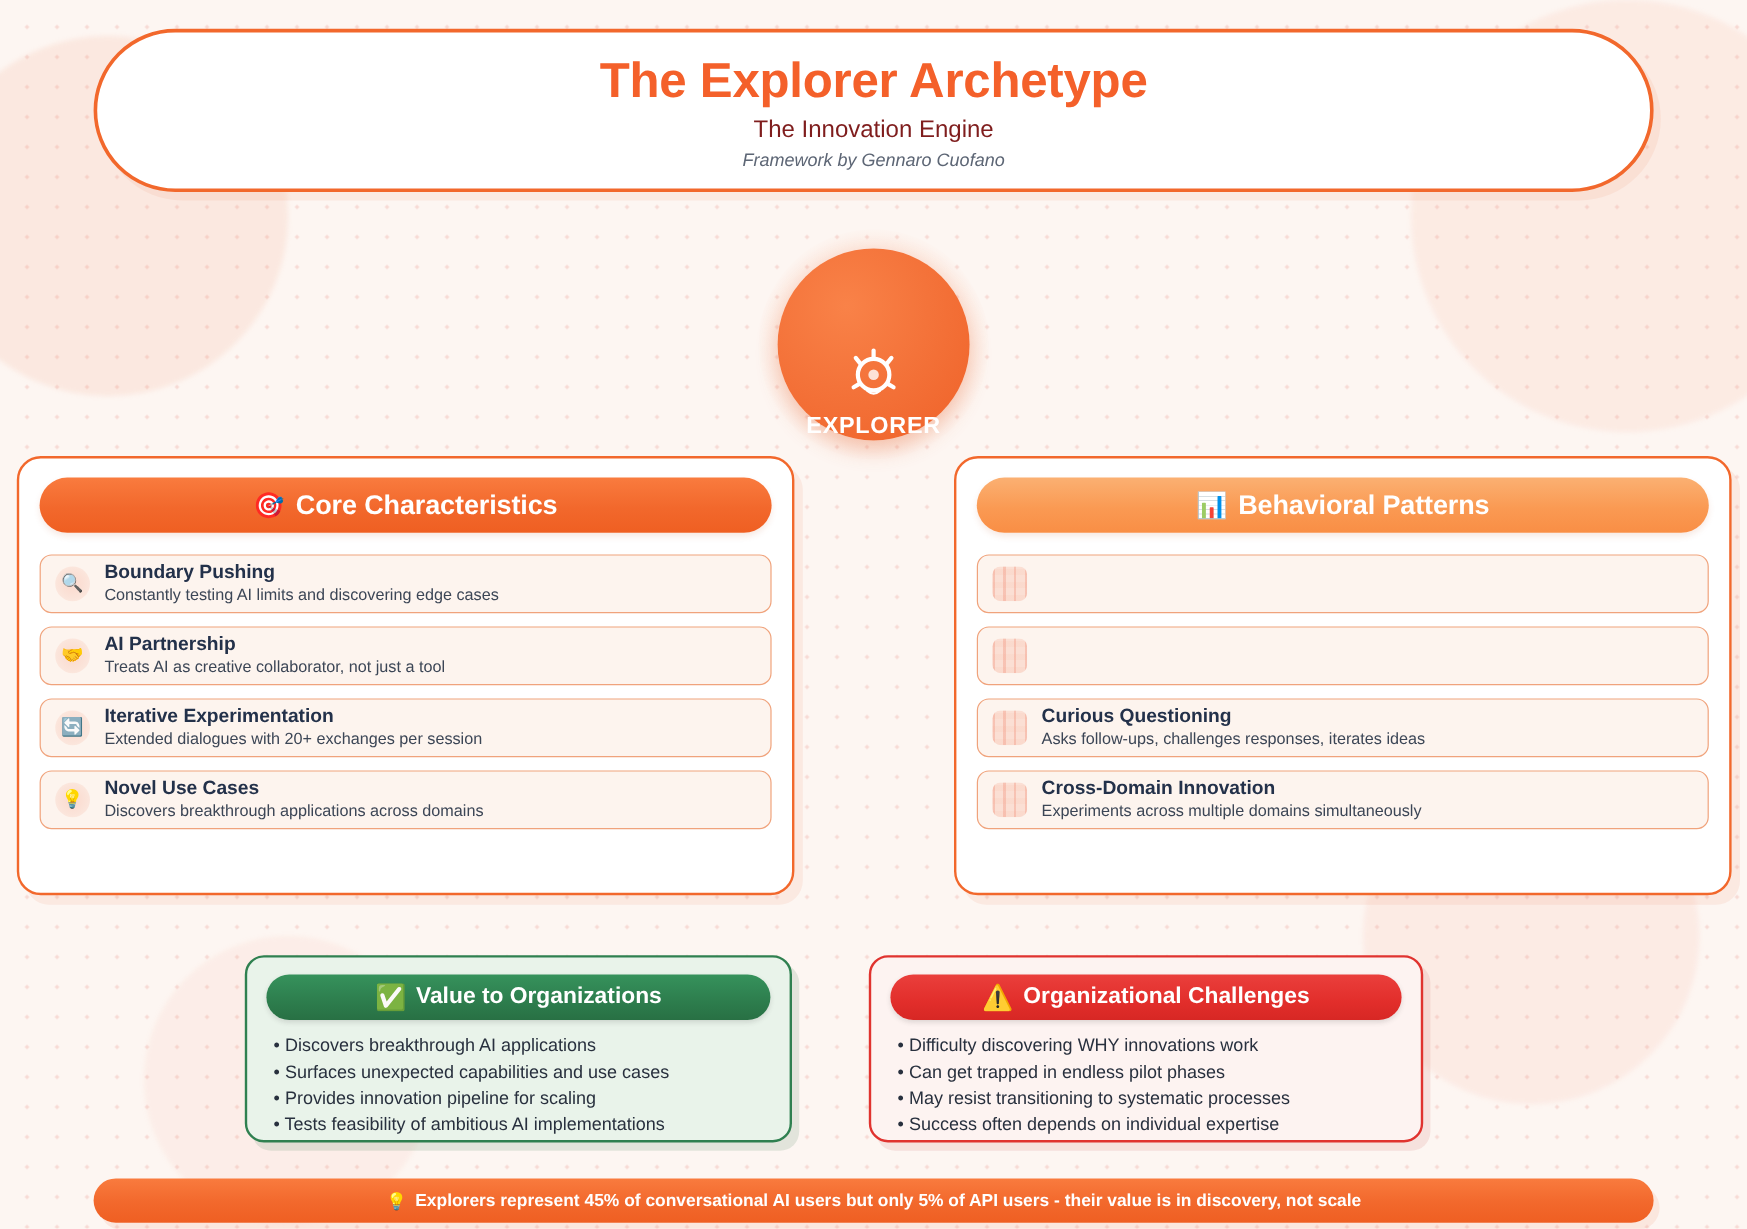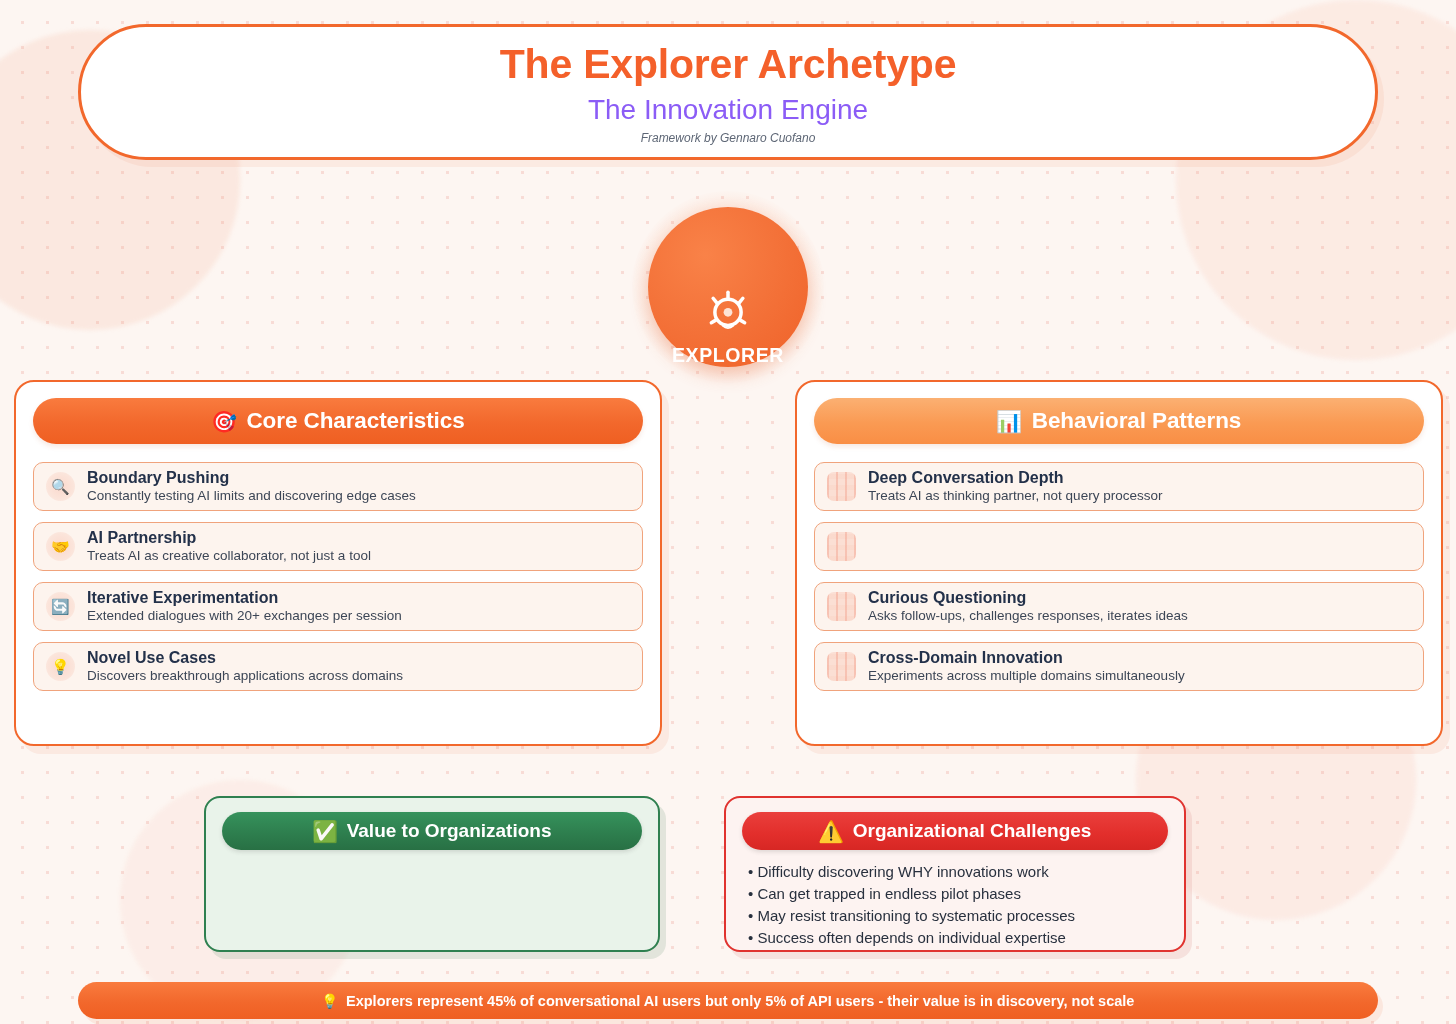--- a/index.html
+++ b/index.html
@@ -67,27 +67,27 @@
     padding-top: 4px;
   }
   .title {
     font-size: 41px;
     font-weight: bold;
     color: #f4602a;
     letter-spacing: -0.2px;
     line-height: 1.1;
   }
   .subtitle {
-    font-size: 28px;
-    color: #8b5cf6;
+    font-size: 20px;
+    color: #7f1d1d;
     margin-top: 7px;
     line-height: 1.1;
   }
   .byline {
-    font-size: 12px;
+    font-size: 15px;
     font-style: italic;
     color: #5d6675;
     margin-top: 7px;
     line-height: 1.1;
   }
 
   
   .badge-wrap {
     position: absolute;
     left: 648px;
@@ -318,24 +318,20 @@
   </div>
 
   <div class="panel right">
     <div class="panel-head orange-light">
       <span class="head-emoji">📊</span>
       <span>Behavioral Patterns</span>
     </div>
     <div class="item-list">
       <div class="item">
         <span class="item-icon tofu"></span>
-        <span class="item-text">
-          <span class="item-title">Deep Conversation Depth</span>
-          <span class="item-desc">Treats AI as thinking partner, not query processor</span>
-        </span>
       </div>
       <div class="item">
         <span class="item-icon tofu"></span>
       </div>
       <div class="item">
         <span class="item-icon tofu"></span>
         <span class="item-text">
           <span class="item-title">Curious Questioning</span>
           <span class="item-desc">Asks follow-ups, challenges responses, iterates ideas</span>
         </span>
@@ -347,20 +343,26 @@
           <span class="item-desc">Experiments across multiple domains simultaneously</span>
         </span>
       </div>
     </div>
   </div>
 
   <div class="bpanel value">
     <div class="bpanel-head green">
       <span class="head-emoji">✅</span>
       <span>Value to Organizations</span>
+    </div>
+    <div class="bullets">
+      <div class="bullet">• Discovers breakthrough AI applications</div>
+      <div class="bullet">• Surfaces unexpected capabilities and use cases</div>
+      <div class="bullet">• Provides innovation pipeline for scaling</div>
+      <div class="bullet">• Tests feasibility of ambitious AI implementations</div>
     </div>
   </div>
 
   <div class="bpanel challenge">
     <div class="bpanel-head red">
       <span class="head-emoji">⚠️</span>
       <span>Organizational Challenges</span>
     </div>
     <div class="bullets">
       <div class="bullet">• Difficulty discovering WHY innovations work</div>

